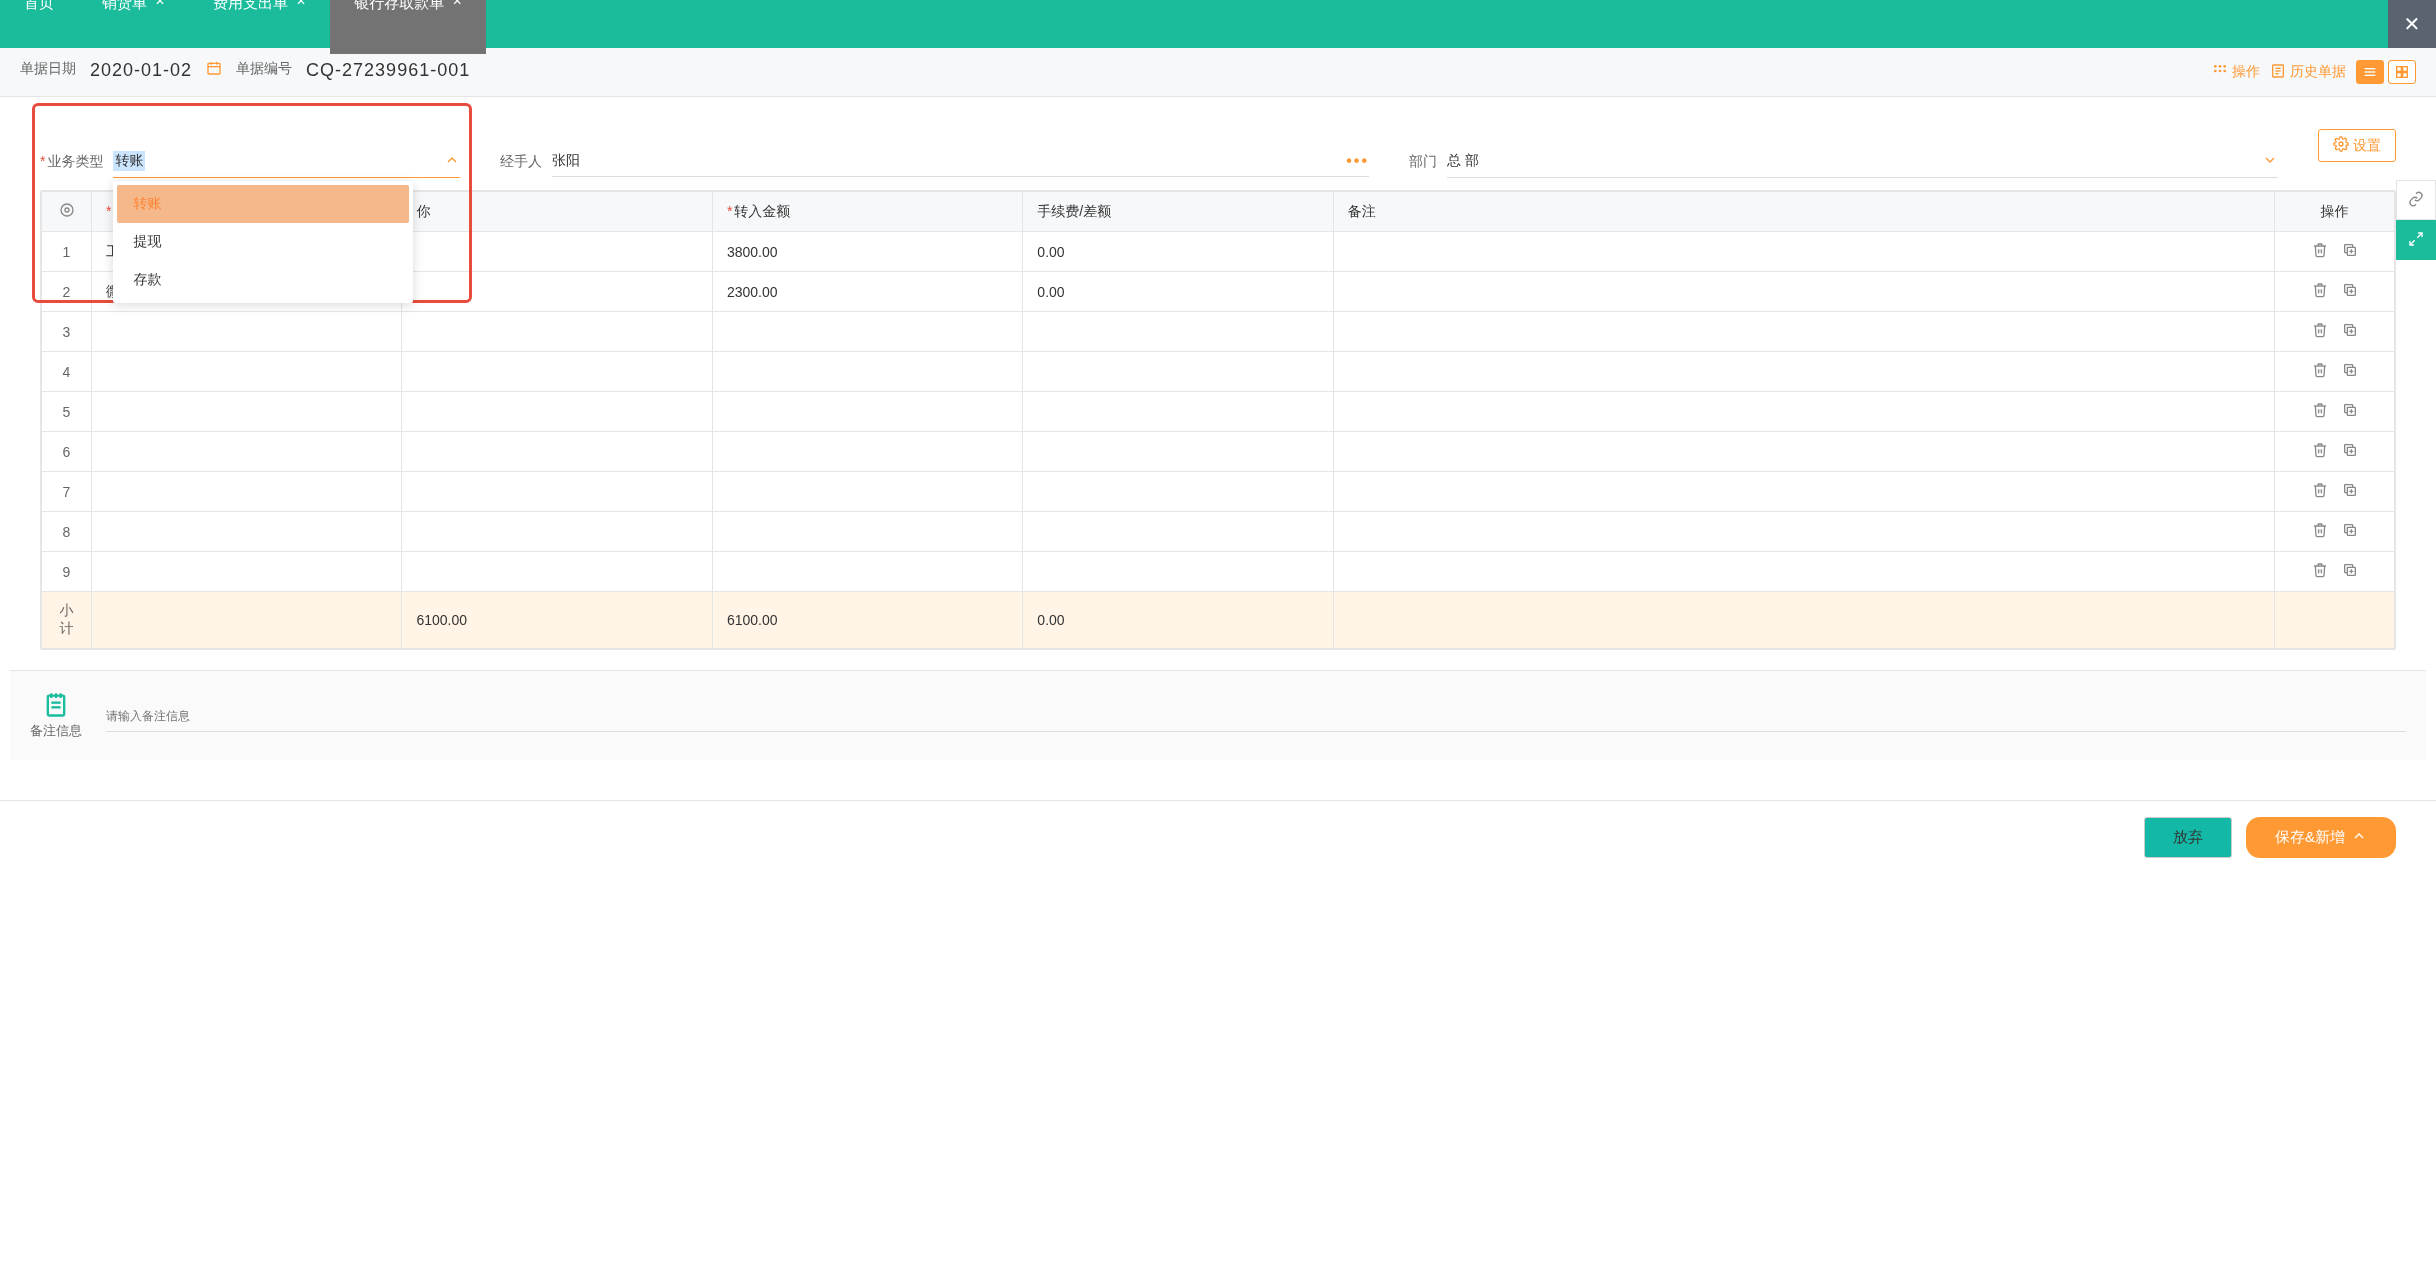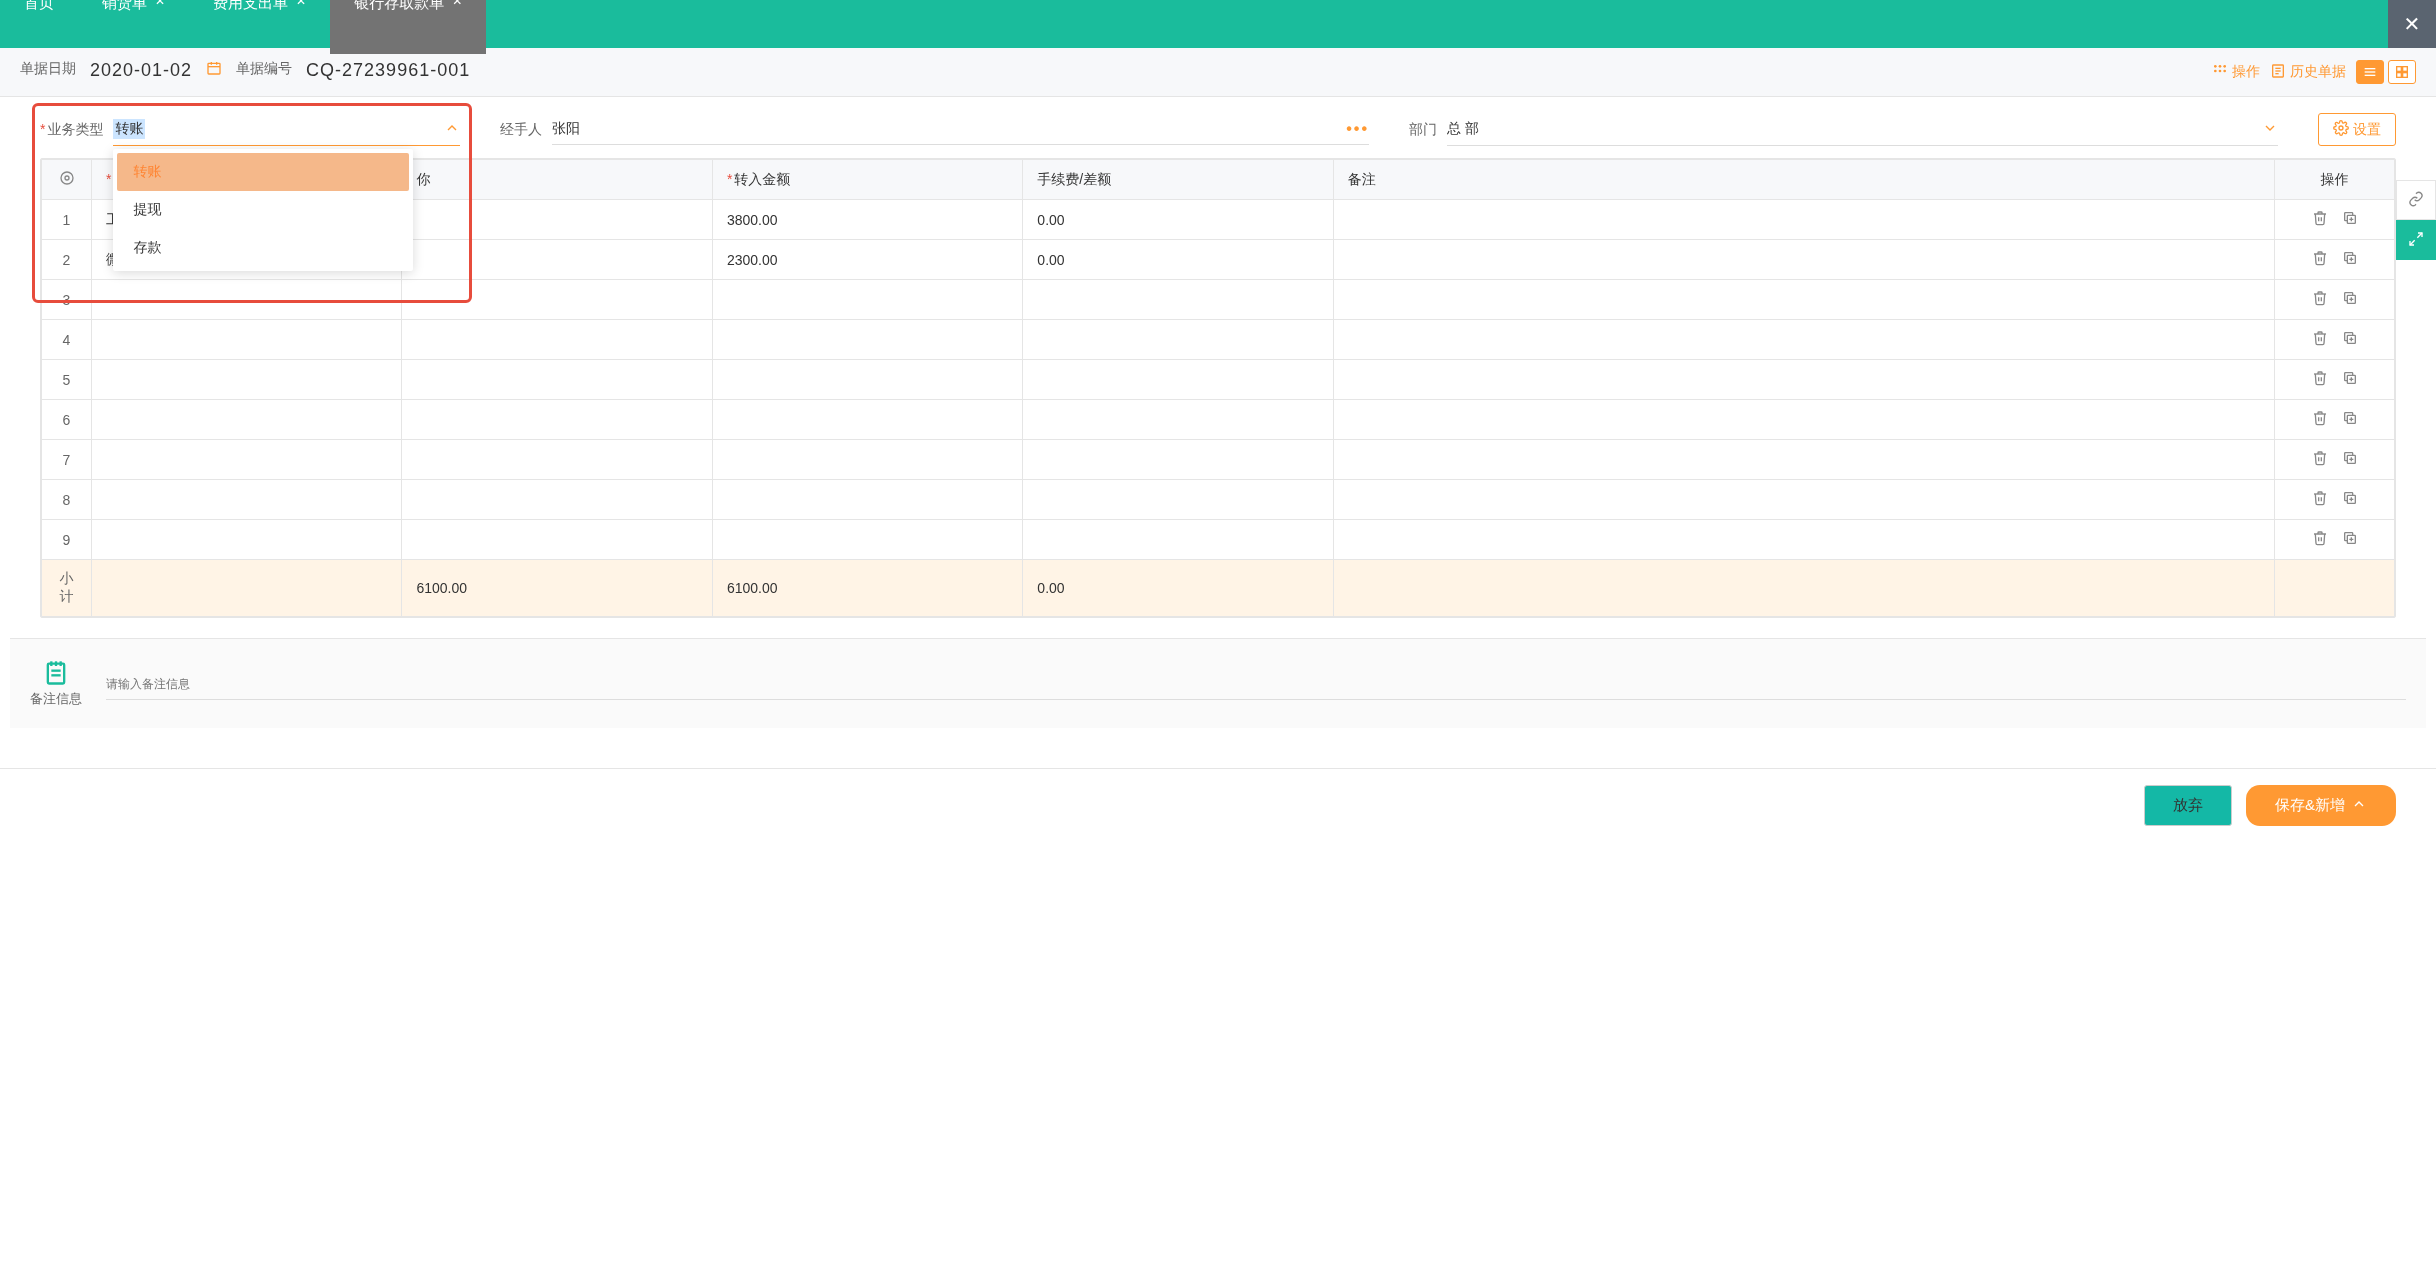--- a/index.html
+++ b/index.html
@@ -20,21 +20,21 @@
     .meta-right { margin-left: auto; display: flex; align-items: center; gap: 10px; }
     .meta-btn { display: flex; align-items: center; gap: 4px; color: #ff9933; font-size: 14px; cursor: pointer; }
     .view-toggle { display: flex; gap: 4px; }
     .view-btn { width: 28px; height: 24px; border: 1px solid #ff9933; border-radius: 3px; display: flex; align-items: center; justify-content: center; cursor: pointer; }
     .view-btn.active { background: #ff9933; color: #fff; }
     .view-btn:not(.active) { color: #ff9933; background: #fff; }
     
     
     .form-area { padding: 16px 40px 12px 40px; position: relative; }
     .form-row { display: flex; align-items: center; gap: 40px; }
-    .form-field { display: flex; align-items: center; flex: 1; }
+    .form-field { display: flex; align-items: center; flex: 1; margin-top: 32px; }
     .form-field-label { color: #666; font-size: 14px; white-space: nowrap; margin-right: 10px; }
     .req { color: #e74c3c; margin-right: 2px; }
     .form-input-wrap { flex: 1; display: flex; align-items: center; border-bottom: 1px solid #ddd; padding: 6px 0; position: relative; }
     .input-bg-sel { background: #cce5ff; padding: 1px 2px; }
     .dots-btn { color: #ff9933; font-size: 16px; font-weight: bold; cursor: pointer; letter-spacing: 2px; }
     .chevron { color: #ff9933; cursor: pointer; }
     .settings-btn { border: 1px solid #ff9933; border-radius: 3px; padding: 6px 14px; color: #ff9933; display: flex; align-items: center; gap: 4px; cursor: pointer; font-size: 14px; }
     
     
     .highlight-box { position: absolute; border: 3px solid #e74c3c; border-radius: 6px; pointer-events: none; z-index: 5; }

